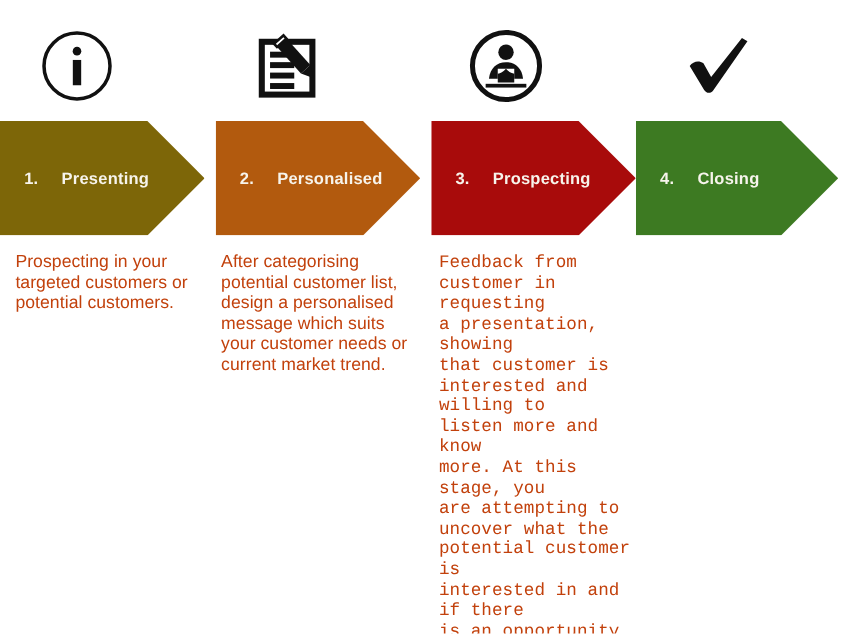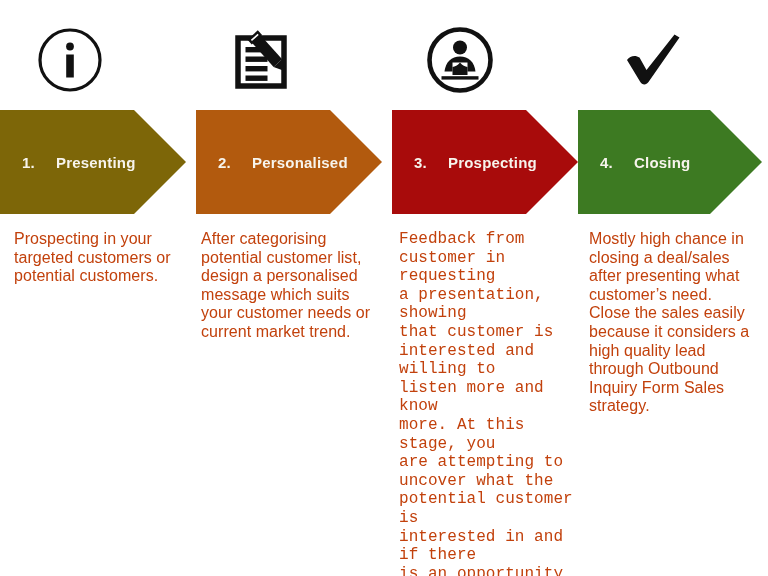--- a/index.html
+++ b/index.html
@@ -180,24 +180,14 @@
 listen more and know
 more. At this stage, you
 are attempting to
 uncover what the
 potential customer is
 interested in and if there
 is an opportunity for you
 to work together with the
 customer.</div>
 
-  <div class="desc" style="left:589px; width:176px;">Mostly high chance in
-closing a deal/sales
-after presenting what
-customer’s need.
-Close the sales easily
-because it considers a
-high quality lead
-through Outbound
-Inquiry Form Sales
-strategy.</div>
 
 </div>
 
 </body></html>

